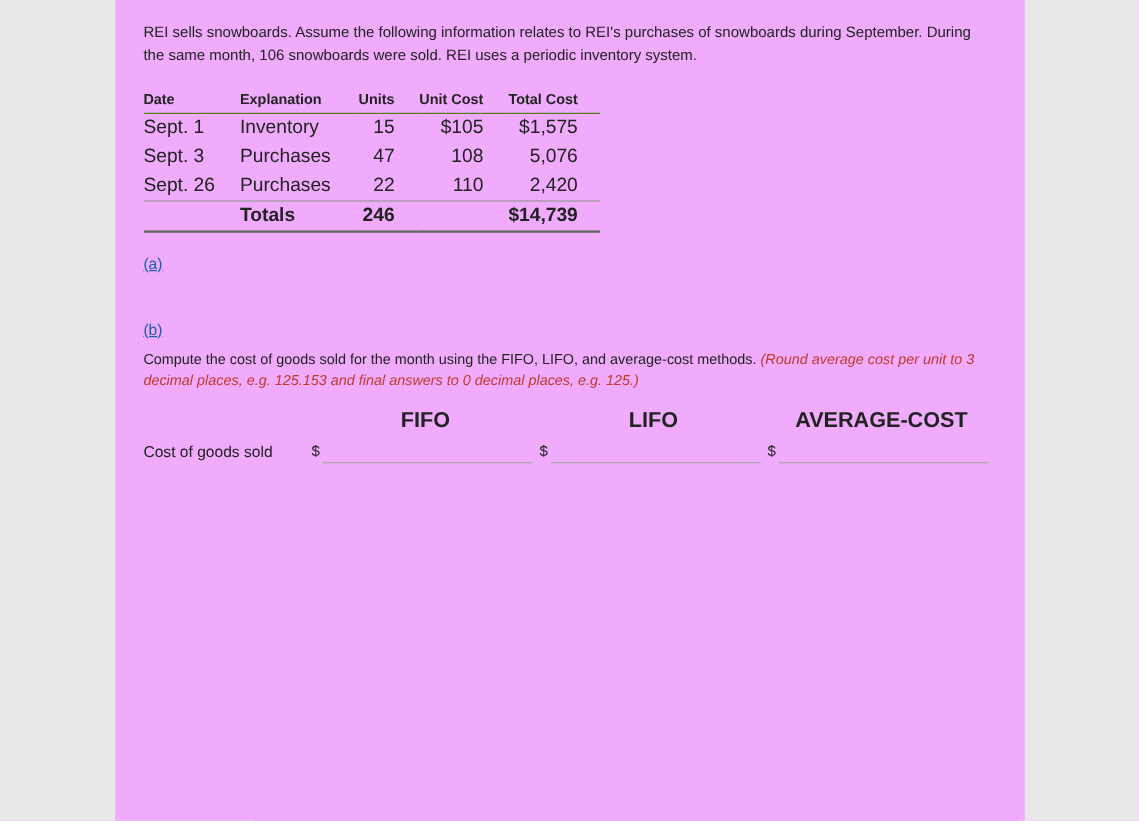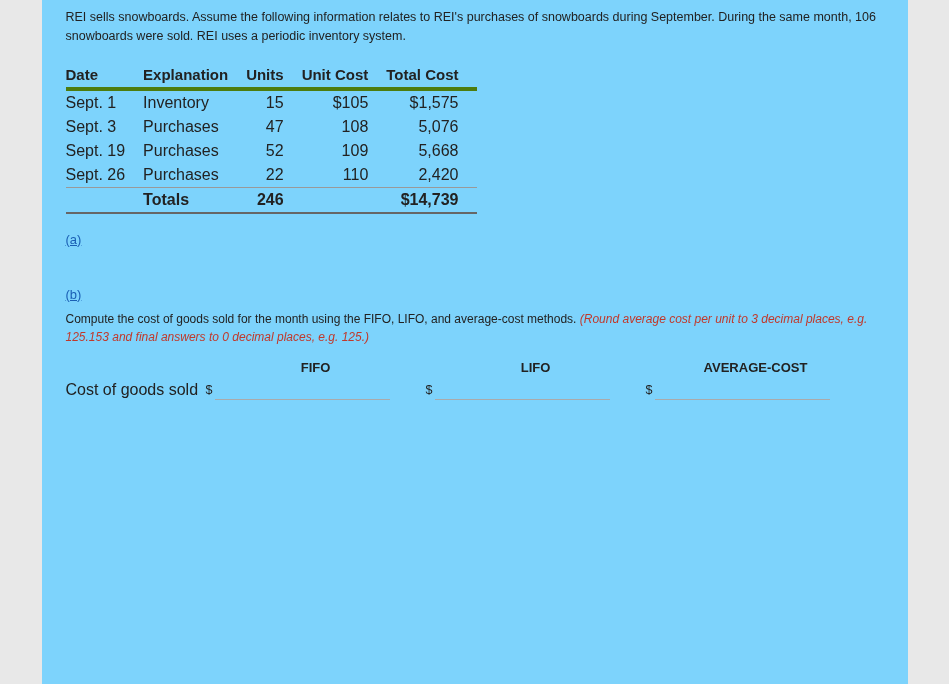--- a/index.html
+++ b/index.html
@@ -11,46 +11,46 @@
     body {
       background: #e8e8e8;
       font-family: Arial, sans-serif;
       font-size: 13px;
       color: #222;
       width: 949px;
       min-height: 684px;
     }
 
     .page-container {
-      background: #7dd3fc;
+      background: #f0abfc;
       margin: 0 auto;
-      width: 866px;
+      width: 758px;
       min-height: 684px;
-      padding: 8px 24px 20px 24px;
+      padding: 18px 24px 20px 24px;
     }
 
     .intro-text {
       font-size: 12.5px;
       line-height: 1.5;
       margin-bottom: 18px;
       color: #222;
     }
 
     .inventory-table {
       border-collapse: collapse;
       margin-bottom: 18px;
       min-width: 380px;
     }
 
     .inventory-table th {
       font-weight: bold;
-      font-size: 15px;
+      font-size: 12px;
       text-align: left;
       padding: 2px 18px 4px 0;
-      border-bottom: 4px solid #4d7c0f;
+      border-bottom: 1px solid #4d7c0f;
     }
 
     .inventory-table th.right-align,
     .inventory-table td.right-align {
       text-align: right;
     }
 
     .inventory-table td {
       font-size: 16px;
       padding: 3px 18px 3px 0;
@@ -99,35 +99,35 @@
 
     .method-headers {
       display: flex;
       align-items: flex-end;
       margin-left: 140px;
       margin-bottom: 6px;
     }
 
     .method-header {
       font-weight: bold;
-      font-size: 13px;
+      font-size: 18px;
       text-align: center;
     }
 
     .fifo-header { width: 220px; }
     .lifo-header { width: 220px; text-align: center; }
     .avg-header  { width: 220px; }
 
     .cost-row {
       display: flex;
       align-items: center;
     }
 
     .cost-label {
-      font-size: 16px;
+      font-size: 13px;
       width: 140px;
       flex-shrink: 0;
     }
 
     .cost-input-group {
       display: flex;
       align-items: center;
       width: 220px;
     }
 
@@ -175,27 +175,20 @@
         <td class="right-align">$1,575</td>
       </tr>
       <tr>
         <td>Sept. 3</td>
         <td>Purchases</td>
         <td class="right-align">47</td>
         <td class="right-align">108</td>
         <td class="right-align">5,076</td>
       </tr>
       <tr>
-        <td>Sept. 19</td>
-        <td>Purchases</td>
-        <td class="right-align">52</td>
-        <td class="right-align">109</td>
-        <td class="right-align">5,668</td>
-      </tr>
-      <tr>
         <td>Sept. 26</td>
         <td>Purchases</td>
         <td class="right-align">22</td>
         <td class="right-align">110</td>
         <td class="right-align">2,420</td>
       </tr>
       <tr class="totals-row">
         <td></td>
         <td>Totals</td>
         <td class="right-align">246</td>

